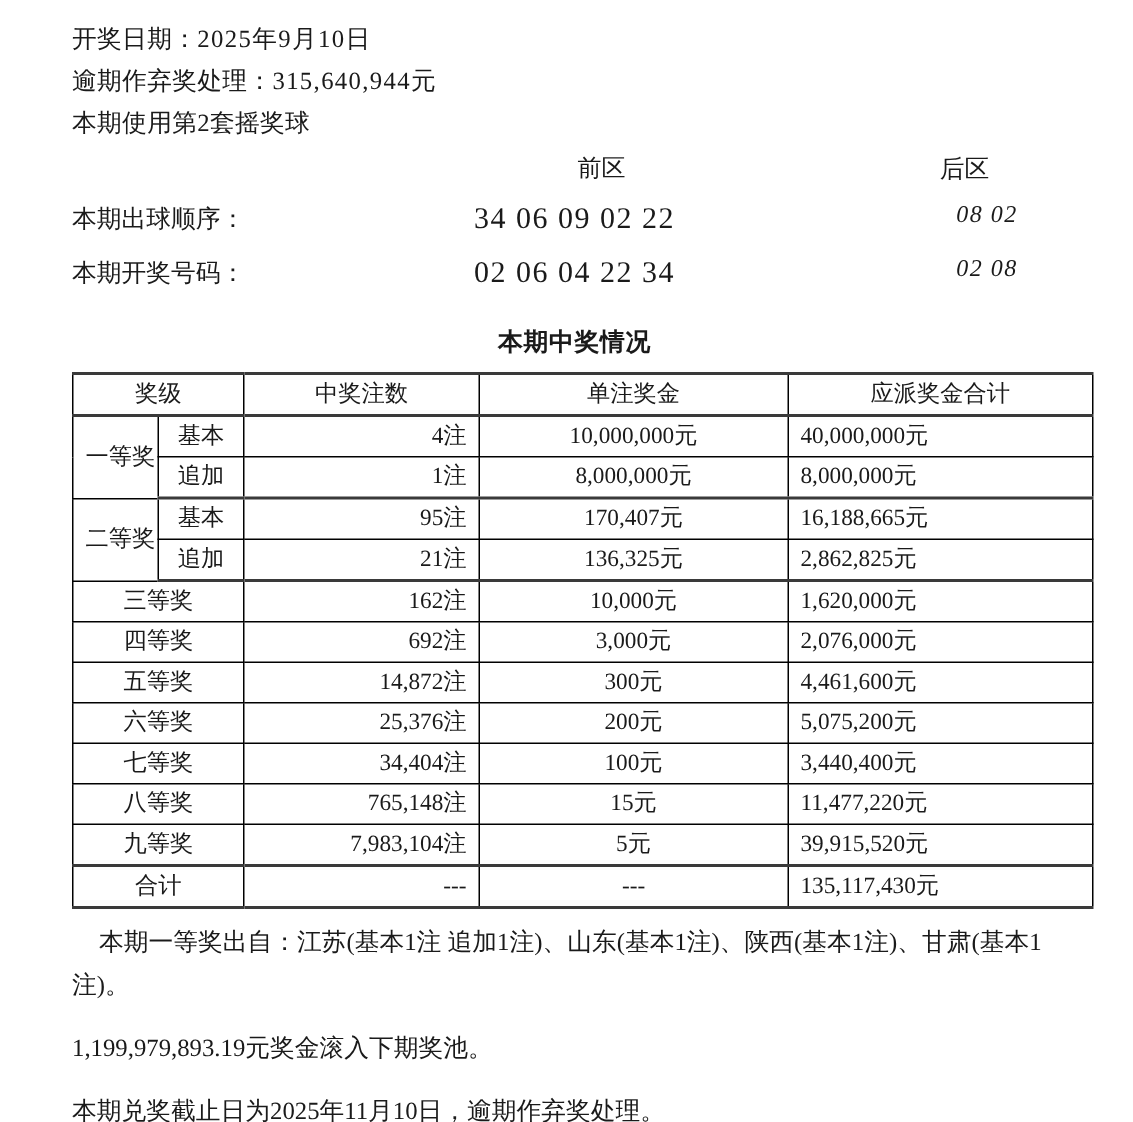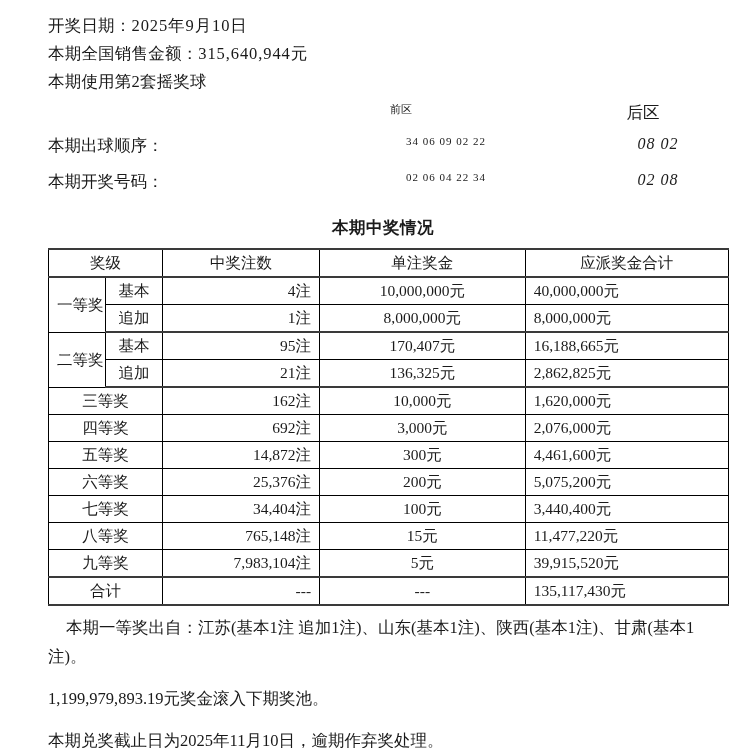--- a/index.html
+++ b/index.html
@@ -38,21 +38,21 @@
   .zonewrap {
     position: relative;
     height: 33px;
     margin-top: 6px;
   }
   .zone-front {
     position: absolute;
     left: 268px;
     width: 170px;
     text-align: center;
-    font-size: 11px;
+    font-size: 16px;
   }
   .zone-back {
     position: absolute;
     left: 510px;
     width: 170px;
     text-align: center;
     font-size: 16.5px;
   }
 
   .ballrow {
@@ -63,23 +63,23 @@
   .ballrow .lbl {
     position: absolute;
     left: 0;
     top: 0;
     white-space: nowrap;
   }
   .ballrow .front {
     position: absolute;
     left: 268px;
     width: 170px;
-    text-align: right;
+    text-align: left;
     letter-spacing: 1px;
-    font-size: 11px;
+    font-size: 20px;
   }
   .ballrow .back {
     position: absolute;
     left: 525px;
     width: 170px;
     text-align: center;
     letter-spacing: 1px;
     font-size: 16px;
     font-style: italic;
   }
@@ -143,21 +143,21 @@
 </head>
 <body>
 
 <div class="page">
 
   <div class="hline">
     <span>开奖日期：</span><span class="num">2025年9月10日</span>
   </div>
 
   <div class="hline">
-    <span>本期全国销售金额：</span><span class="num">315,640,944元</span>
+    <span>逾期作弃奖处理：</span><span class="num">315,640,944元</span>
   </div>
 
   <div class="hline">本期使用第2套摇奖球</div>
 
   <div class="zonewrap">
     <div class="zone-front">前区</div>
     <div class="zone-back">后区</div>
   </div>
 
   <div class="ballrow">

